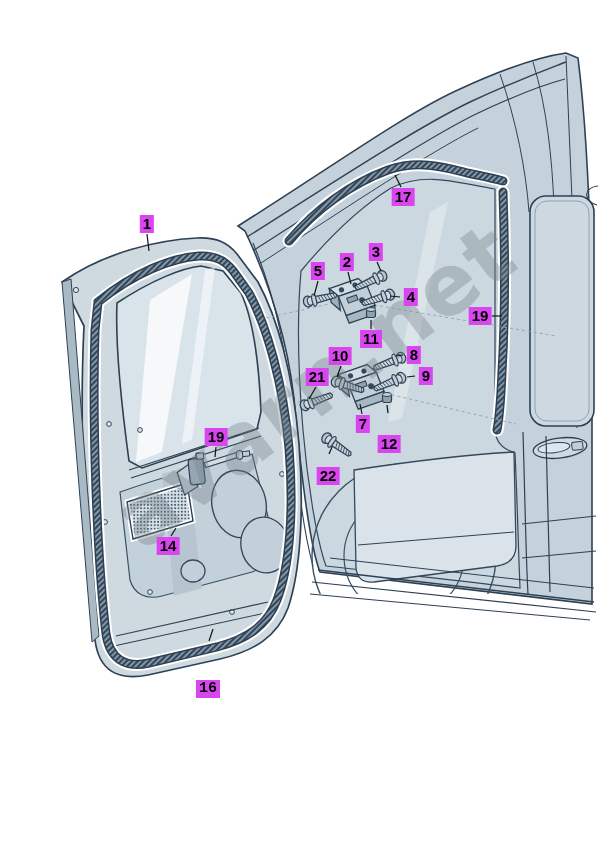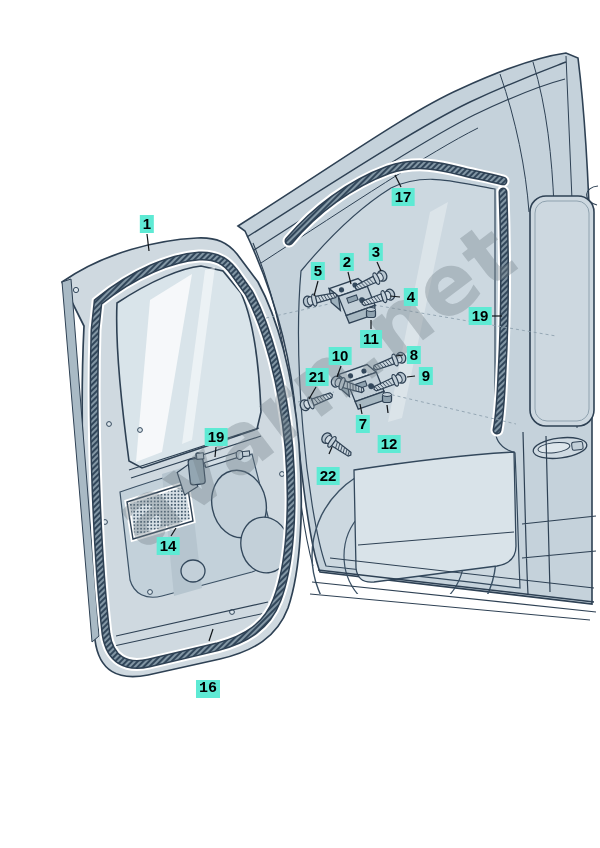--- a/index.html
+++ b/index.html
@@ -1,21 +1,21 @@
 <!DOCTYPE html>
 <html><head>
 <meta charset="utf-8">
 <style>
   html,body{margin:0;padding:0;background:#ffffff;}
   #stage{position:relative;width:600px;height:848px;background:#ffffff;overflow:hidden;
          font-family:"Liberation Sans",sans-serif;}
   #art{position:absolute;left:0;top:0;}
   .plabel{
     position:absolute;transform:translate(-50%,-50%);
-    background:#5eead4;color:#000;
+    background:#d946ef;color:#000;
     font:bold 15px/18px "Liberation Sans",sans-serif;
     padding:0 3px;text-align:center;white-space:nowrap;z-index:5;
   }
   #label-layer{position:absolute;left:0;top:0;width:600px;height:848px;pointer-events:none;}
   #label-layer .plabel{pointer-events:auto;}
   .leader{stroke:#101418;stroke-width:1.2;}
   .outl{stroke:#2e4154;fill:none;}
   .wm{font-family:"DejaVu Sans",sans-serif;font-weight:bold;font-size:84px;
       fill:#76838c;fill-opacity:0.38;letter-spacing:2px;}
 </style>

